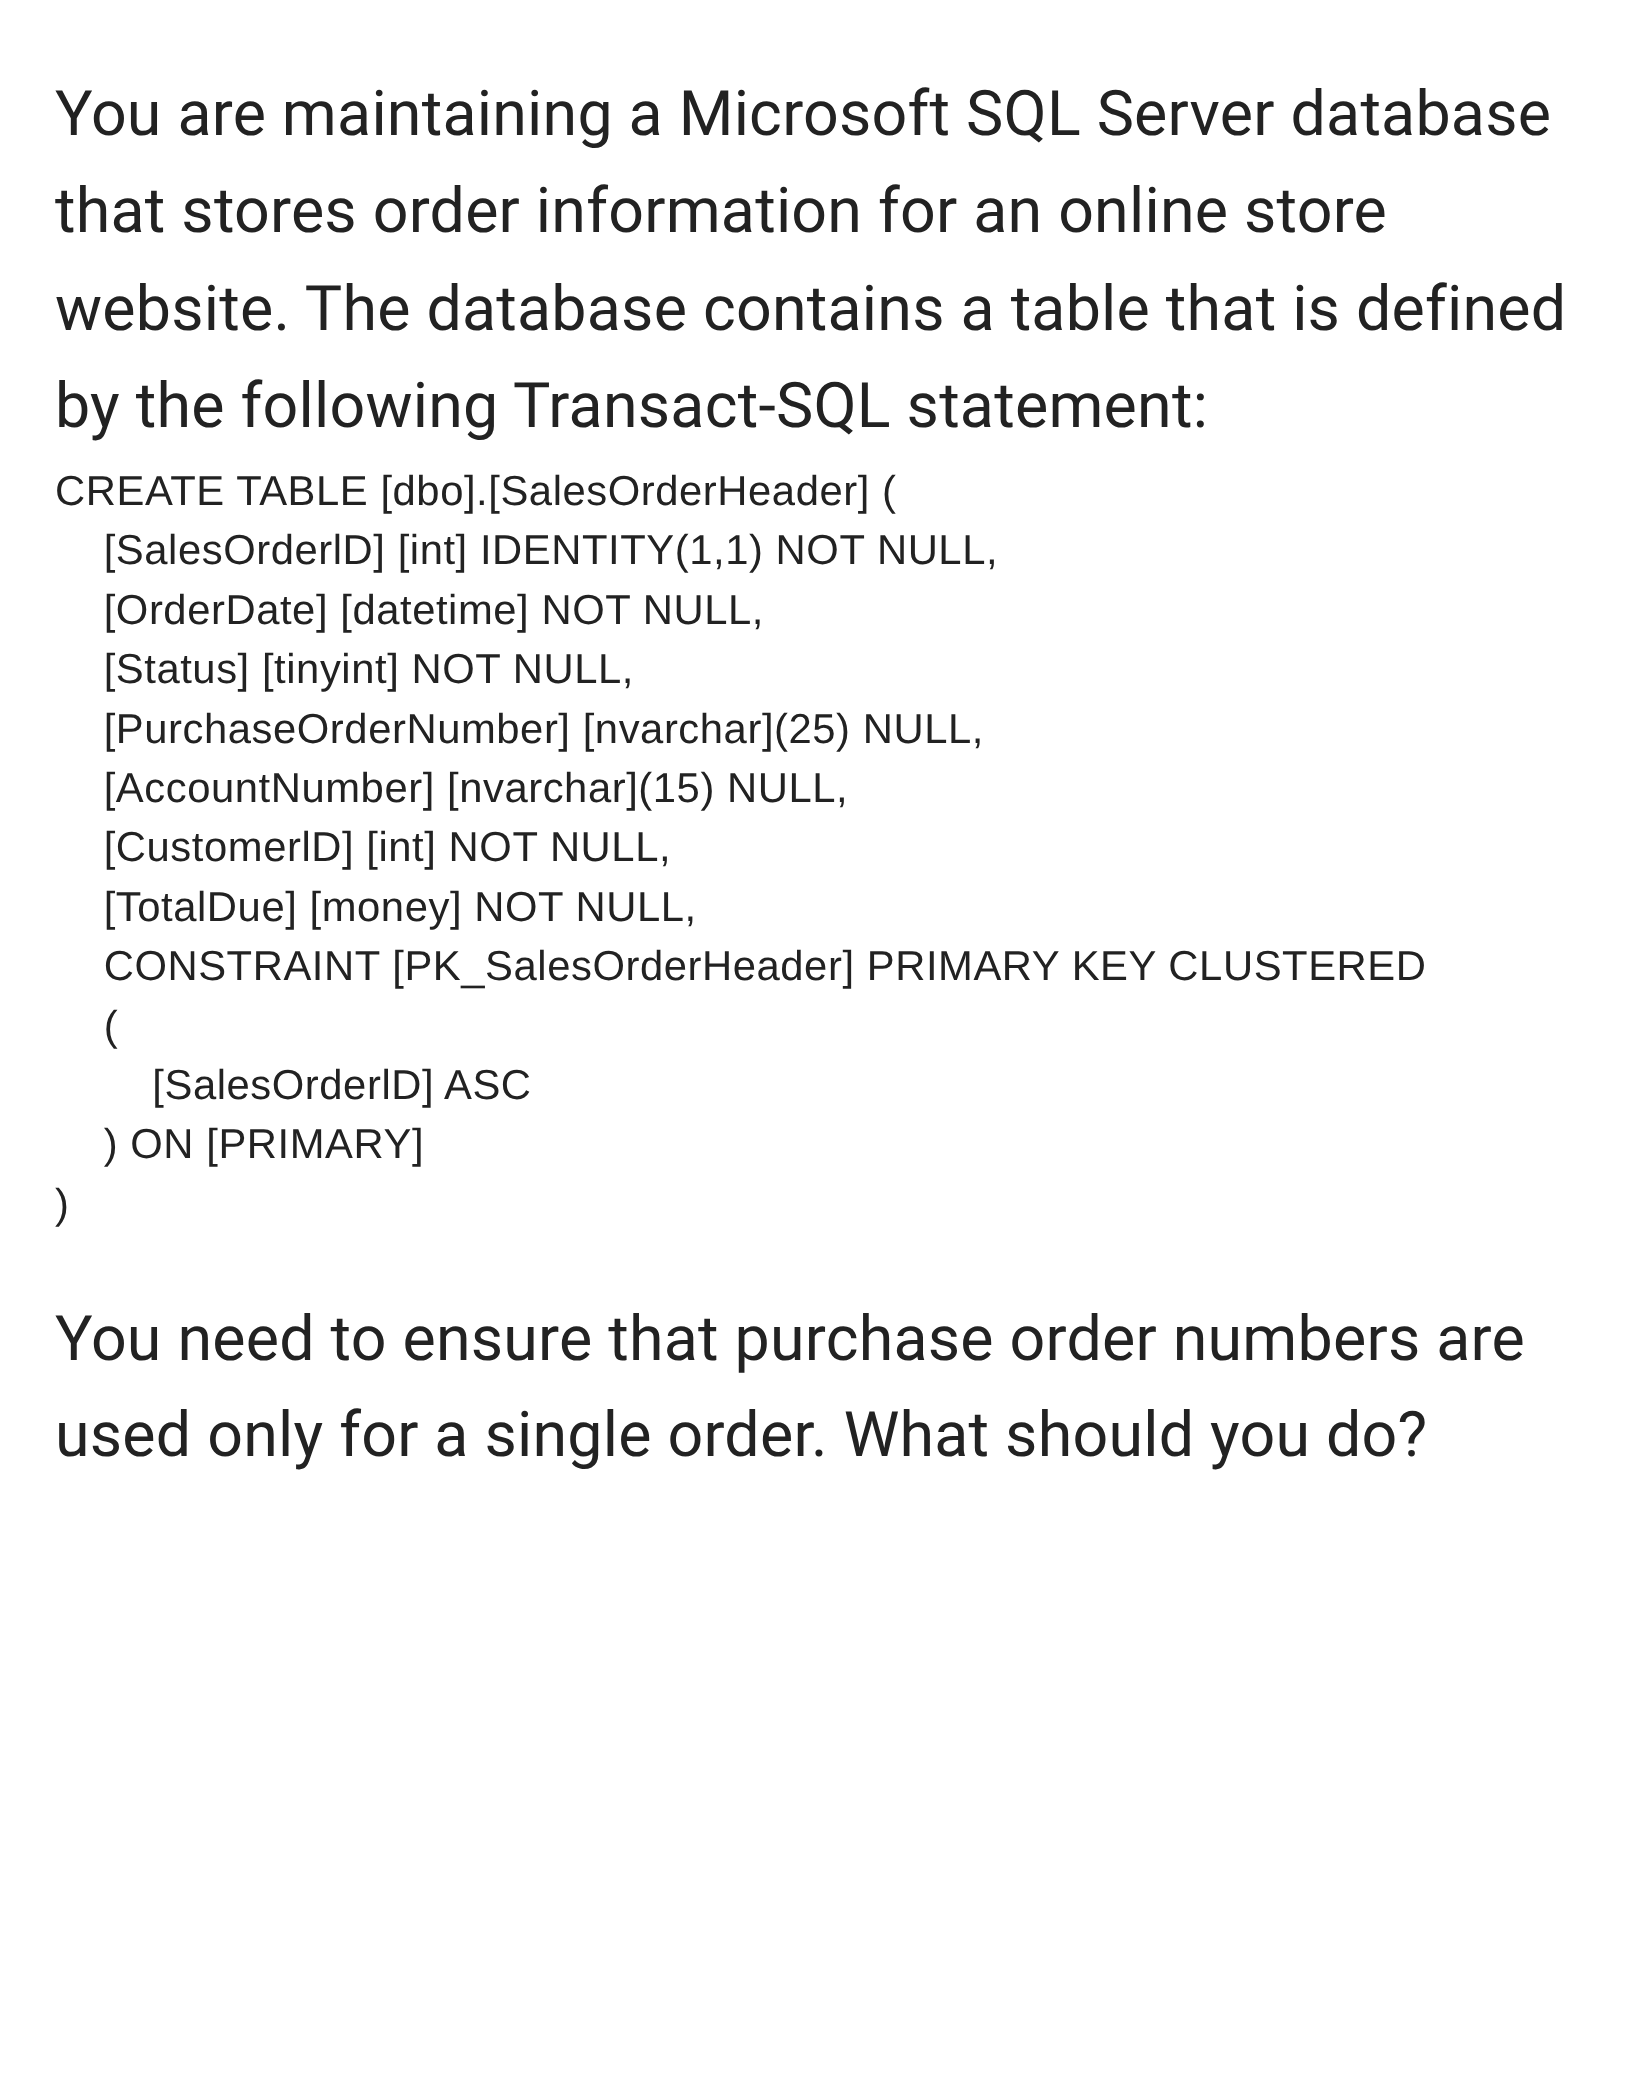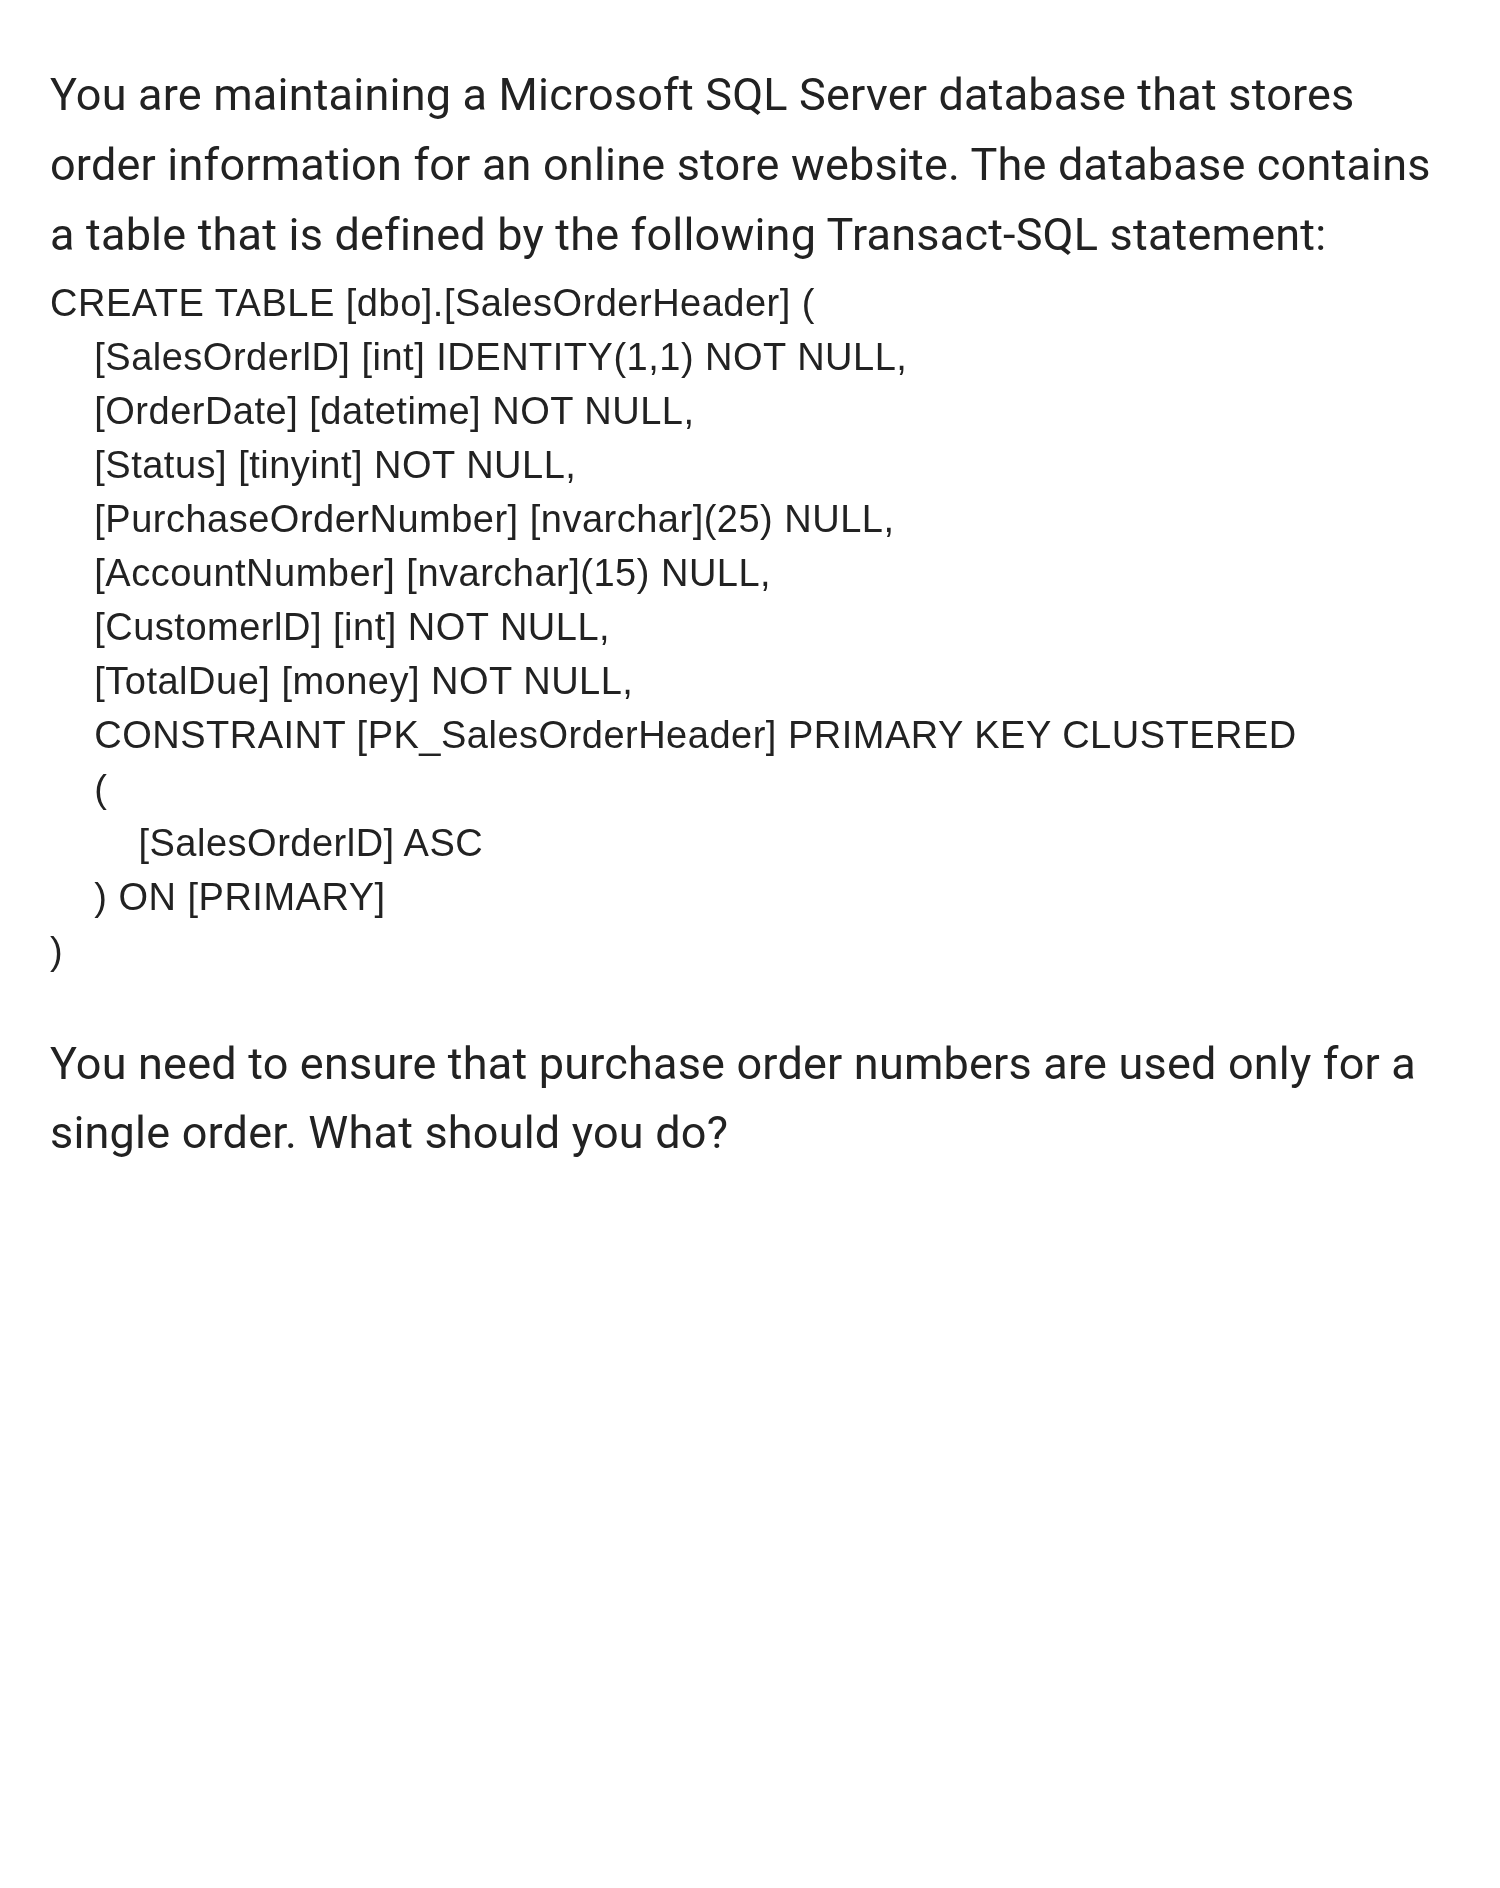--- a/index.html
+++ b/index.html
@@ -10,21 +10,21 @@
     body {
       width: 1500px;
       height: 1888px;
       background: #ffffff;
       font-family: -apple-system, BlinkMacSystemFont, "Segoe UI", Roboto, Helvetica, Arial, sans-serif;
       color: #1a1a1a;
       padding: 60px 50px 50px 50px;
       overflow: hidden;
     }
     .paragraph {
-      font-size: 45px;
+      font-size: 57px;
       line-height: 1.55;
       font-weight: 400;
       letter-spacing: 0.2px;
       color: #222;
     }
     .code-block {
       font-family: Liberation Sans, sans-serif;
       font-size: 38px;
       line-height: 1.42;
       white-space: pre;

